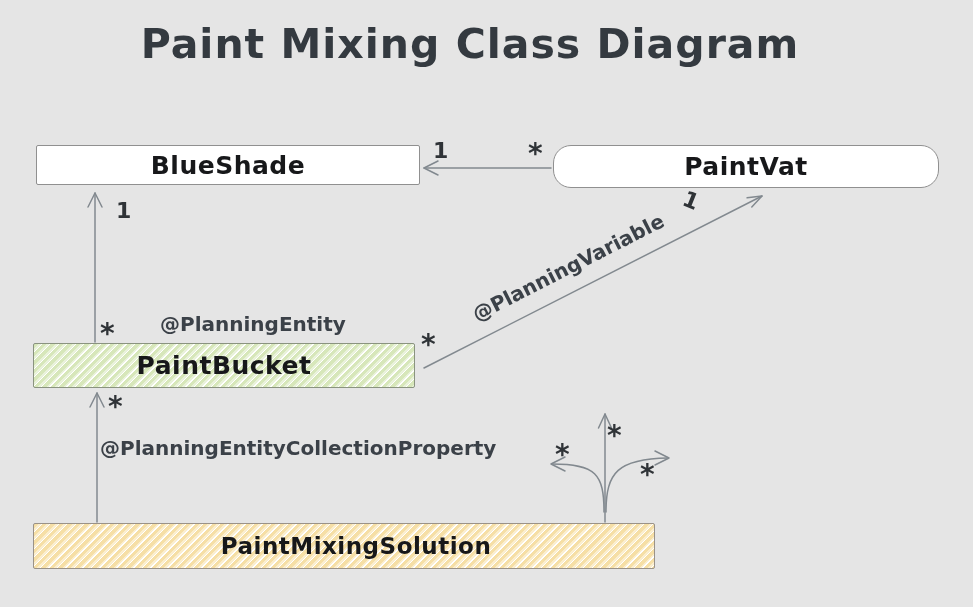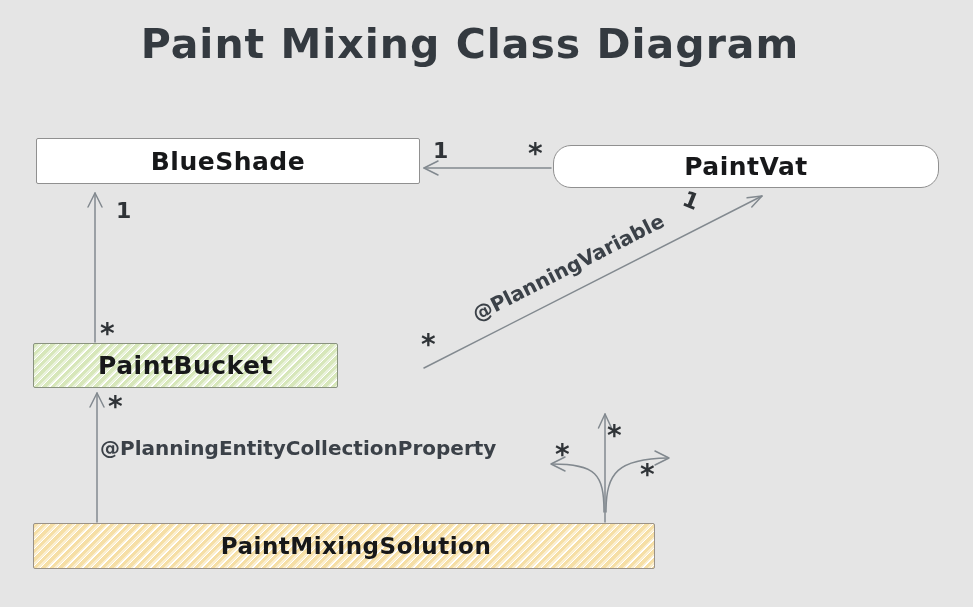--- a/index.html
+++ b/index.html
@@ -12,24 +12,24 @@
   }
 
   .classbox{
     position:absolute;box-sizing:border-box;
     border:1.6px solid #909090;border-radius:2px;
     display:flex;align-items:center;justify-content:center;
     background:#ffffff;
   }
   .classbox .cname{font-size:25px;font-weight:700;color:#17181a;letter-spacing:0.5px;}
 
-  #box-blueshade{left:36px;top:138px;width:384px;height:46px;align-items:center;}
+  #box-blueshade{left:36px;top:145px;width:384px;height:40px;align-items:center;}
   #box-paintvat{left:553px;top:145px;width:386px;height:43px;border-radius:18px;}
   #box-paintbucket{
-    left:33px;top:343px;width:305px;height:45px;
+    left:33px;top:343px;width:382px;height:45px;
     background:repeating-linear-gradient(135deg,#d7e7ba 0px,#d7e7ba 3px,#e9f2da 3px,#e9f2da 5px,#ffffff 5px,#ffffff 6px);
     border-color:#8a9380;
   }
   #box-paintmixingsolution{
     left:33px;top:523px;width:622px;height:46px;
     background:repeating-linear-gradient(135deg,#f6dfa6 0px,#f6dfa6 3px,#fbeece 3px,#fbeece 5px,#ffffff 5px,#ffffff 6px);
     border-color:#9a9288;
     padding-left:24px;
   }
   #box-paintmixingsolution .cname{font-size:23px;}
@@ -113,20 +113,21 @@
   </div>
 
   <div class="classbox" id="box-paintbucket">
     <span class="cname">PaintBucket</span>
   </div>
 
   <div class="classbox" id="box-paintmixingsolution">
     <span class="cname">PaintMixingSolution</span>
   </div>
 
+  <div class="annotation" id="ann-planning-entity">@PlanningEntity</div>
   <div class="annotation" id="ann-planning-variable">@PlanningVariable</div>
   <div class="annotation" id="ann-pecp">@PlanningEntityCollectionProperty</div>
 
   <div class="mult one" id="m-r0-one">1</div>
   <div class="mult many" id="m-r0-many">*</div>
   <div class="mult one" id="m-r1-one">1</div>
   <div class="mult many" id="m-r1-many">*</div>
   <div class="mult many" id="m-r2-many">*</div>
   <div class="mult one" id="m-r2-one">1</div>
   <div class="mult many" id="m-r3-many">*</div>

